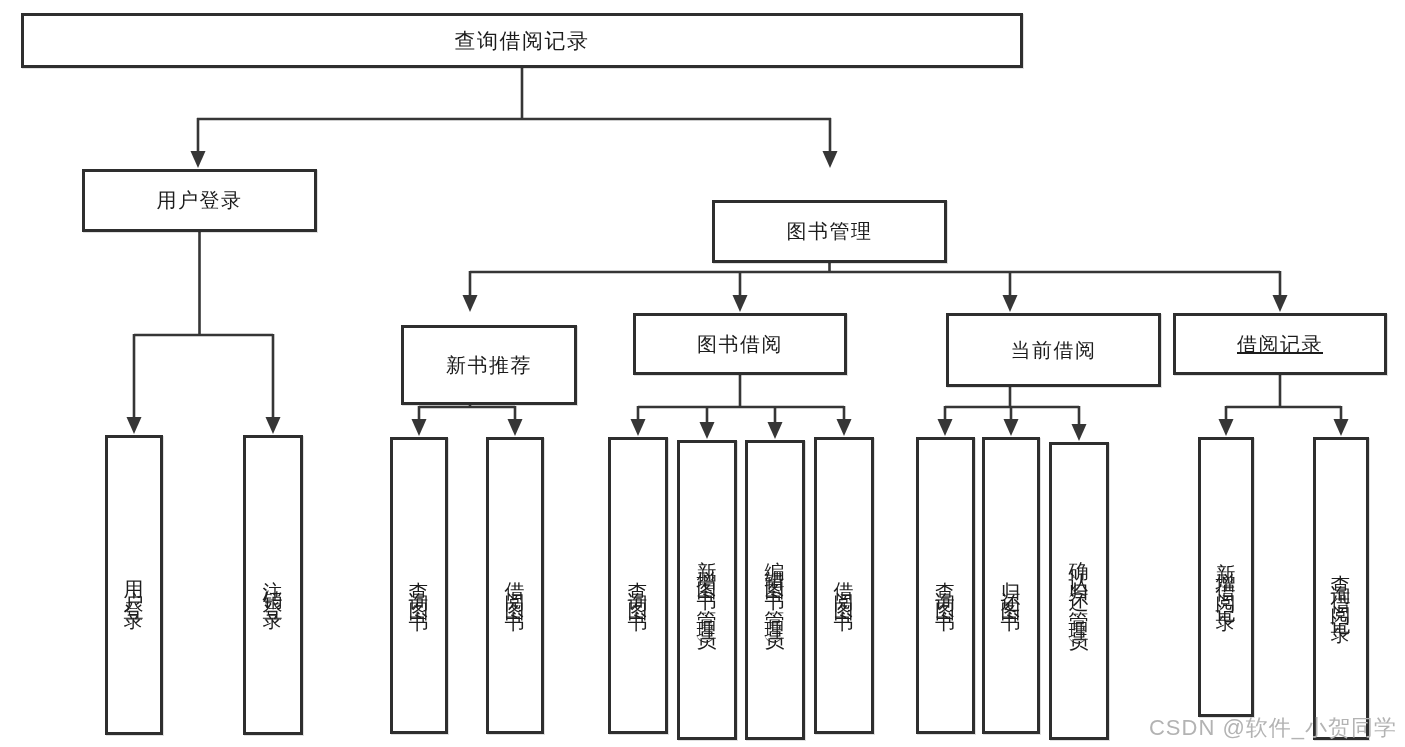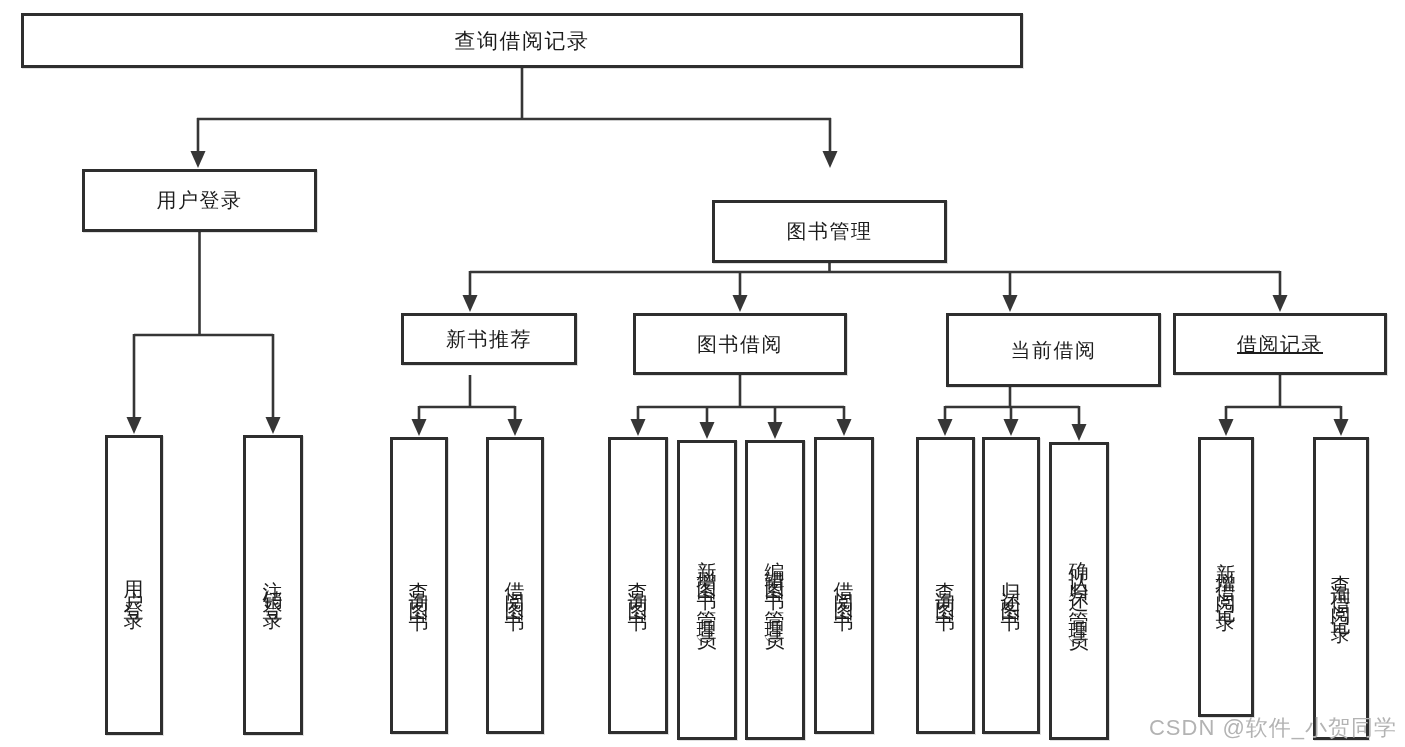--- a/index.html
+++ b/index.html
@@ -93,21 +93,21 @@
     <path class="seg" d="M1280,375 V408 M1226,407 H1341 M1226,406 V423 M1341,406 V423"></path>
     <polygon class="head" points="1226,436 1218.5,419 1233.5,419"></polygon>
     <polygon class="head" points="1341,436 1333.5,419 1348.5,419"></polygon>
   </svg>
 
   <div class="hbox root-title" style="left:21px;top:13px;width:1002px;height:55px;">查询借阅记录</div>
 
   <div class="hbox" style="left:82px;top:169px;width:235px;height:63px;">用户登录</div>
   <div class="hbox" style="left:712px;top:162px;width:235px;height:63px;margin-top:38px;">图书管理</div>
 
-  <div class="hbox" style="left:401px;top:313px;width:176px;height:52px;">新书推荐</div>
+  <div class="hbox" style="left:401px;top:325px;width:176px;height:80px;">新书推荐</div>
   <div class="hbox" style="left:633px;top:313px;width:214px;height:62px;text-align:center;">图书借阅</div>
   <div class="hbox" style="left:946px;top:313px;width:215px;height:74px;">当前借阅</div>
   <div class="hbox" style="left:1173px;top:313px;width:214px;height:62px;text-decoration:underline;">借阅记录</div>
 
   <div class="vbox" style="left:105px;top:435px;width:58px;height:300px;">
     <span>用户登录</span>
   </div>
   <div class="vbox" style="left:243px;top:435px;width:60px;height:300px;">
     <span>注销登录</span>
   </div>

